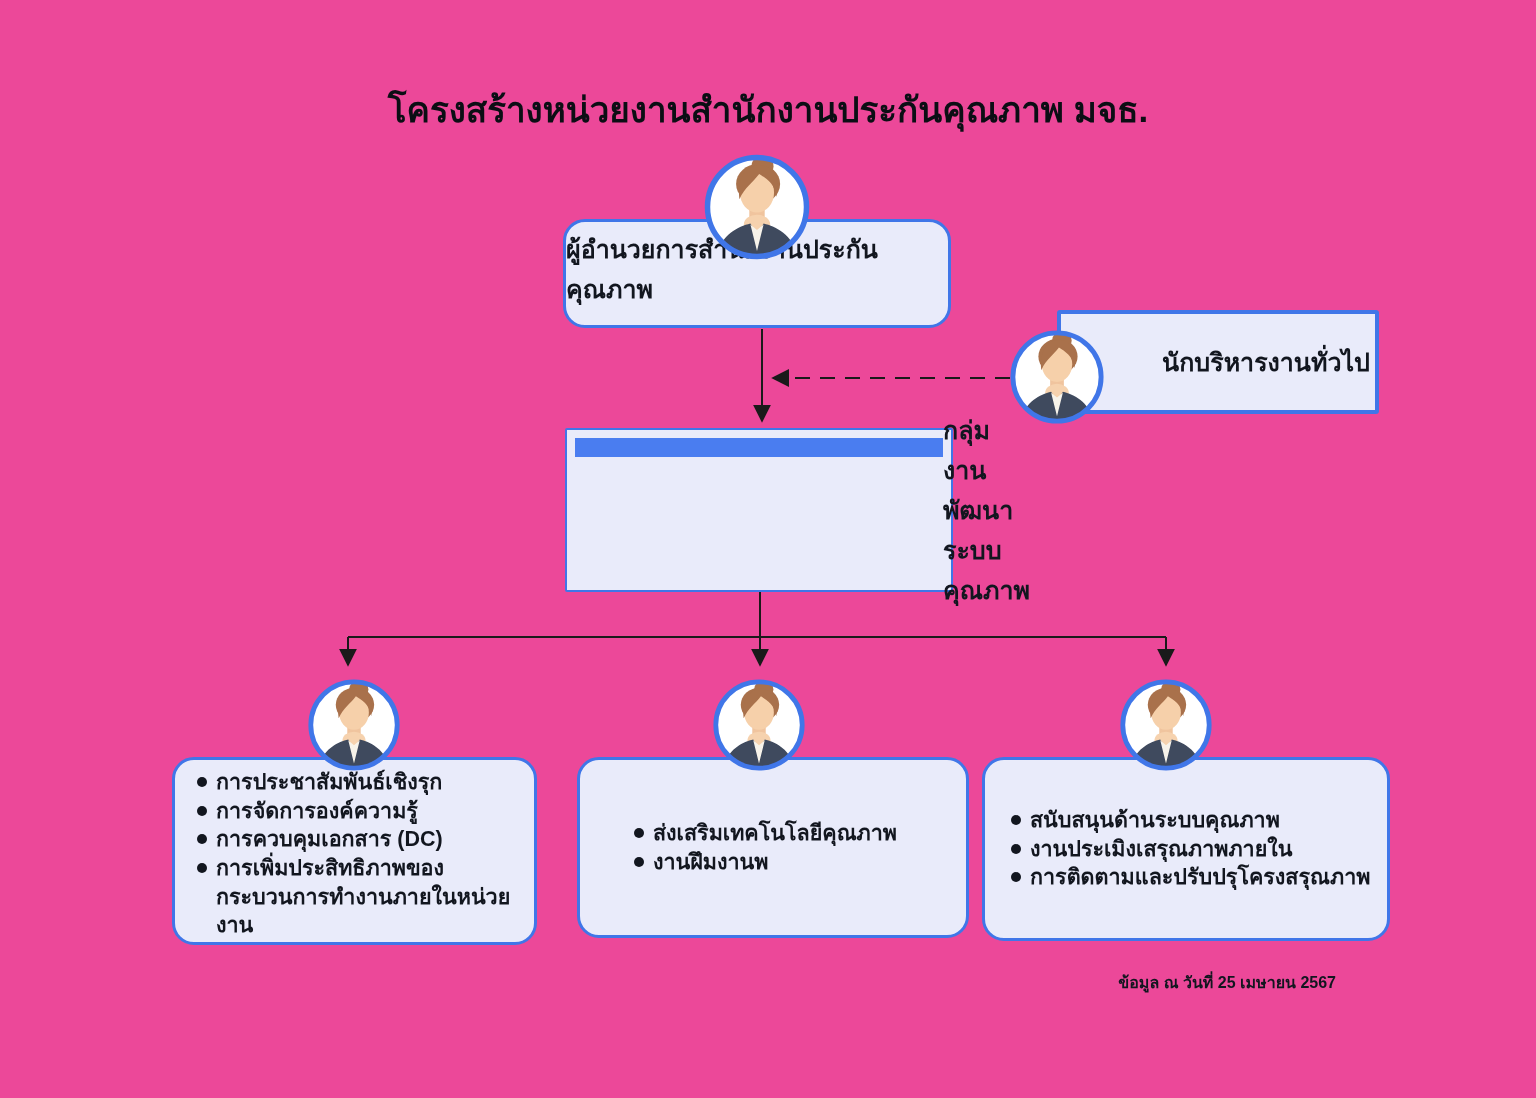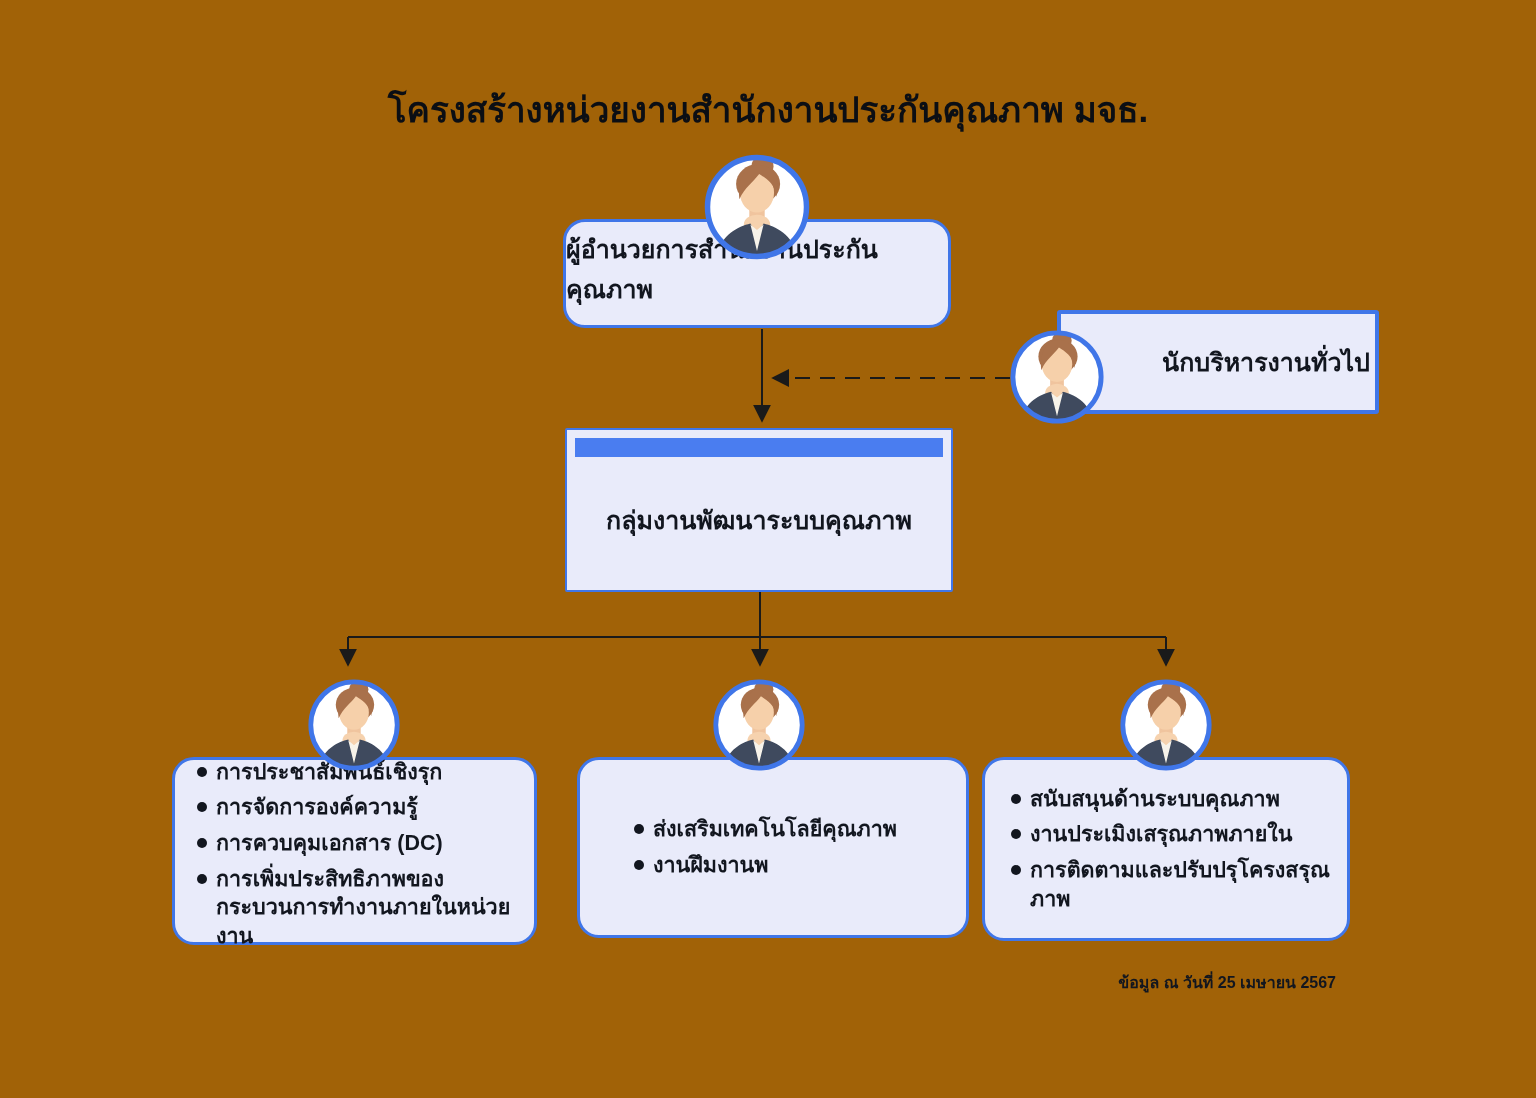--- a/index.html
+++ b/index.html
@@ -1,18 +1,18 @@
 <!DOCTYPE html>
 <html><head>
 <meta charset="utf-8">
 <style>
   html, body { margin:0; padding:0; background:#ffffff; }
   .canvas {
     position:relative; width:1536px; height:1098px; overflow:hidden;
-    background:#a16207; font-family:"Liberation Sans", sans-serif; color:#12161f;
+    background:#ec4899; font-family:"Liberation Sans", sans-serif; color:#12161f;
   }
   .page-title {
     position:absolute; left:0; right:0; top:82px; text-align:center;
     font-size:35px; font-weight:700; color:#0b0e14;
   }
   .connectors { position:absolute; left:0; top:0; width:1536px; height:1098px; z-index:1; pointer-events:none; }
   .box {
     position:absolute; box-sizing:border-box; z-index:2;
     background:#e9ebfa; border:3px solid #4076e8;
   }
@@ -21,35 +21,35 @@
     display:flex; align-items:flex-end; justify-content:center;
     padding-bottom:16px; font-size:25px; font-weight:700;
   }
   .admin-box {
     left:1057px; top:310px; width:322px; height:104px; border-width:4px; border-radius:3px;
     display:flex; align-items:center; justify-content:center;
     padding-left:96px; font-size:25px; font-weight:700;
   }
   .group-box {
     left:565px; top:428px; width:388px; height:164px; border-width:2px; border-radius:2px;
-    display:flex; flex-direction:column; padding:8px;
+    display:flex; flex-direction:row; padding:8px;
   }
   .group-bar { height:19px; width:100%; background:#4a7df0; flex:0 0 auto; }
   .group-label {
     flex:1; display:flex; align-items:center; justify-content:center;
     font-size:25px; font-weight:700;
   }
   .team-box {
     top:757px; border-radius:22px;
     display:flex; flex-direction:column; justify-content:center;
   }
   .team-1 { left:172px; width:365px; height:188px; padding:16px 10px 10px 22px; }
   .team-2 { left:577px; width:392px; height:181px; padding:10px 10px 10px 54px; }
-  .team-3 { left:982px; width:368px; height:184px; padding:10px 8px 10px 26px; }
-  .team-box ul { list-style:none; margin:0; padding:0; display:flex; flex-direction:column; gap:7px; }
+  .team-3 { left:982px; width:408px; height:184px; padding:10px 8px 10px 26px; }
+  .team-box ul { list-style:none; margin:0; padding:0; display:flex; flex-direction:column; gap:0; }
   .team-box li { display:flex; align-items:flex-start; font-size:21.5px; font-weight:700; line-height:1.33; }
   .team-box li .dot {
     flex:0 0 auto; width:10px; height:10px; border-radius:50%;
     background:#12161f; margin:9px 9px 0 0;
   }
   .team-box li .bullet-text { overflow-wrap:anywhere; }
   .avatar { position:absolute; z-index:3; }
   .av-director { left:702px; top:152px; width:110px; height:110px; }
   .av-admin    { left:1008px; top:328px; width:98px;  height:98px; }
   .av-team-1   { left:306px;  top:677px; width:96px;  height:96px; }

